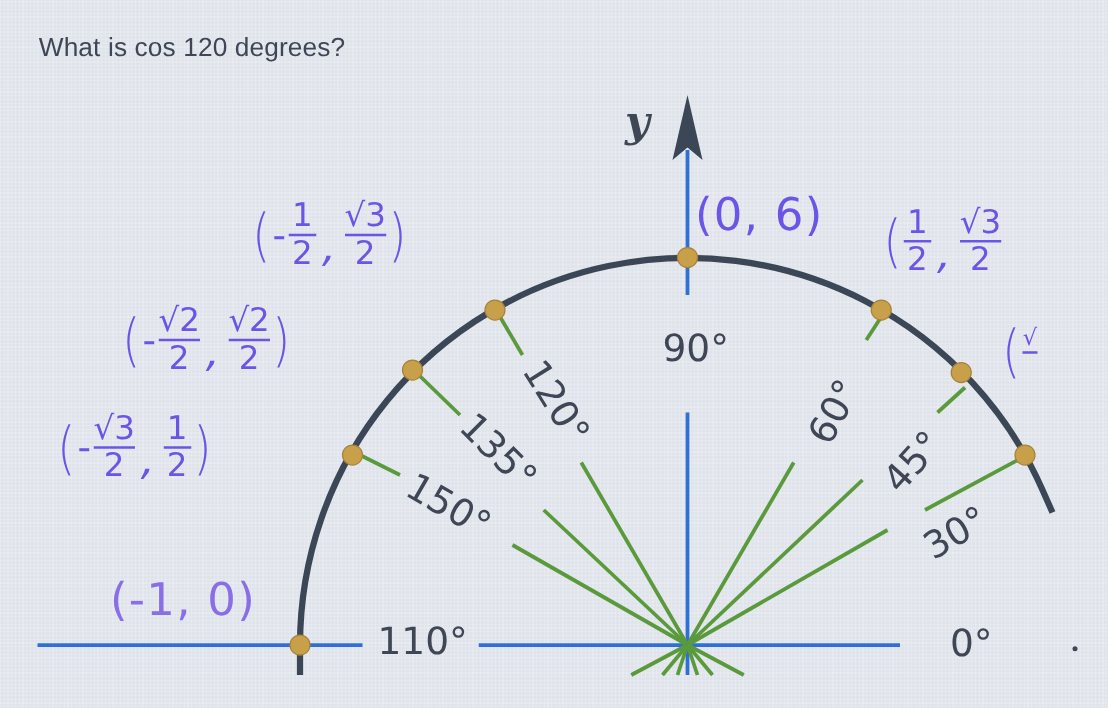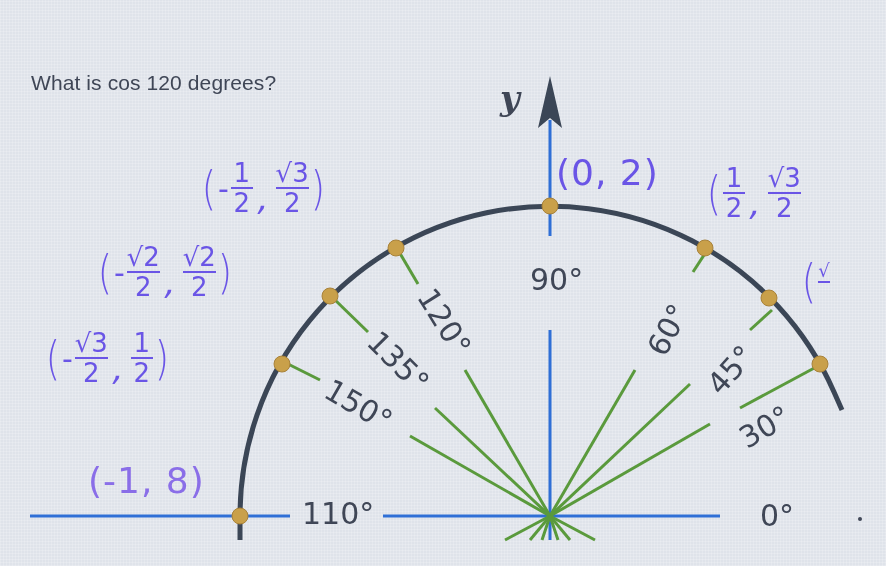--- a/index.html
+++ b/index.html
@@ -7,21 +7,21 @@
     width: 886px; height: 566px; overflow: hidden; position: relative;
     background: #dfe3ea;
     background-image:
       repeating-linear-gradient(0deg, rgba(255,255,255,0.18) 0 1px, transparent 1px 3px),
       repeating-linear-gradient(90deg, rgba(255,255,255,0.18) 0 1px, transparent 1px 3px);
     font-family: "DejaVu Sans", sans-serif;
   }
   .question {
     position: absolute; left: 31px; top: 27px;
     font-family: "Liberation Sans", sans-serif;
-    font-size: 21px; color: #3f4656; letter-spacing: 0.1px; margin-top: 44px;
+    font-size: 21px; color: #3f4656; letter-spacing: 0.1px;
   }
   svg.stage { position: absolute; left: 0; top: 0; }
   .coord {
     position: absolute; color: #6a55e6;
     font-family: "DejaVu Sans", sans-serif;
     display: flex; align-items: center; white-space: nowrap;
   }
   .coord .paren { font-size: 46px; line-height: 1; font-weight: 300; transform: scaleX(0.8); }
   .coord .sep { font-size: 34px; margin: 0 6px; line-height: 1; transform: translateY(10px) skewX(-15deg); }
   .coord .neg { font-size: 30px; margin-right: 2px; }
@@ -102,21 +102,21 @@
 <div class="angle" style="left:530px; top:262px;">90°</div>
 <div class="angle" style="left:640px; top:345px; transform: rotate(-62deg);">60°</div>
 <div class="angle" style="left:700px; top:378px; transform: rotate(-48deg);">45°</div>
 <div class="angle" style="left:733px; top:425px; transform: rotate(-30deg);">30°</div>
 <div class="angle" style="left:760px; top:498px;">0°</div>
 <div class="angle" style="left:440px; top:282px; transform: rotate(58deg);">120°</div>
 <div class="angle" style="left:385px; top:324px; transform: rotate(45deg);">135°</div>
 <div class="angle" style="left:336px; top:372px; transform: rotate(30deg);">150°</div>
 <div class="angle" style="left:302px; top:496px;">110°</div>
 
-<div class="coord plain" style="left:556px; top:152px;">(0, 2)</div>
+<div class="coord plain" style="left:556px; top:152px;">(0, 6)</div>
 
 <div class="coord" style="left:705px; top:165px;">
   <span class="paren">(</span>
   <span class="frac">
     <span class="num">1</span>
     <span class="bar"></span>
     <span class="den">2</span>
   </span>
   <span class="sep">,</span>
   <span class="frac">
@@ -178,13 +178,13 @@
   </span>
   <span class="sep">,</span>
   <span class="frac">
     <span class="num">1</span>
     <span class="bar"></span>
     <span class="den">2</span>
   </span>
   <span class="paren">)</span>
 </div>
 
-<div class="coord plain" style="left:88px; top:460px; color:#8a6ee8;">(-1, 8)</div>
+<div class="coord plain" style="left:88px; top:460px; color:#8a6ee8;">(-1, 0)</div>
 
 </body></html>

